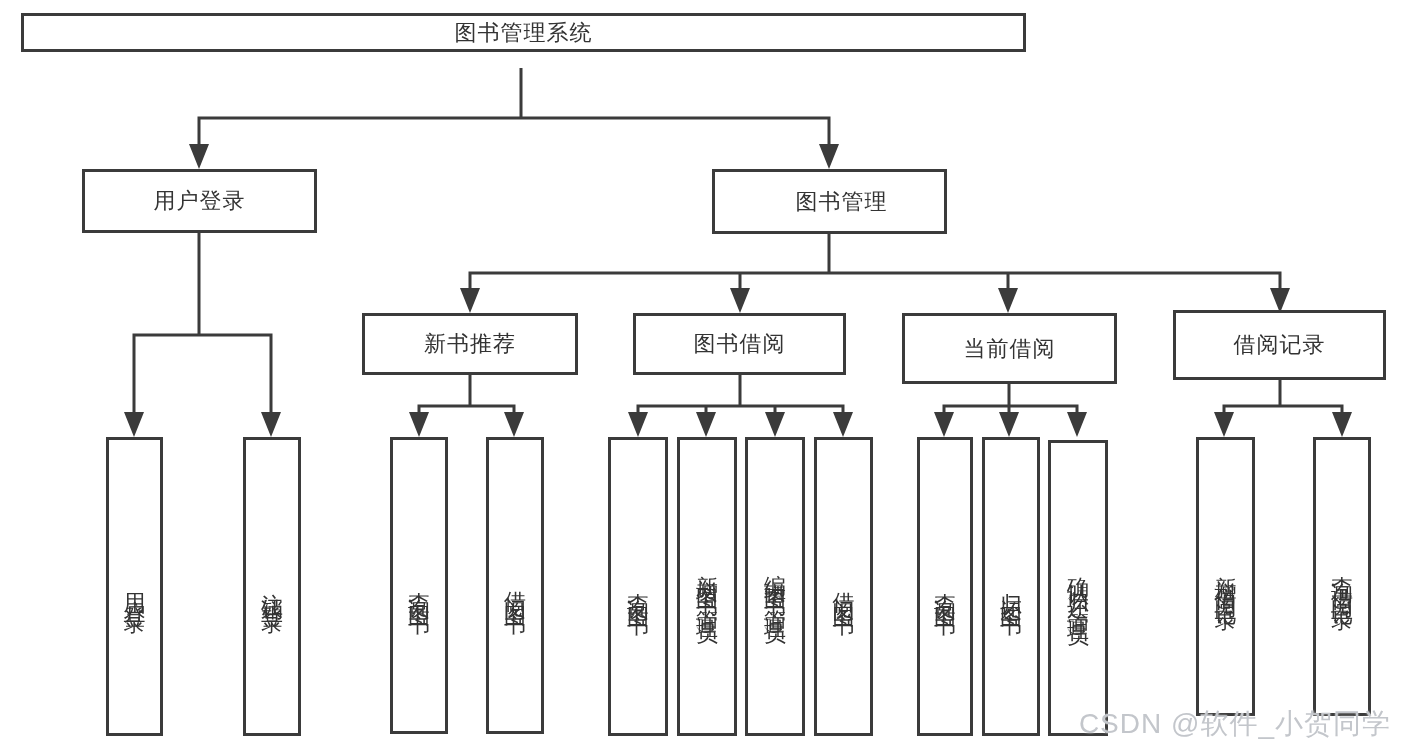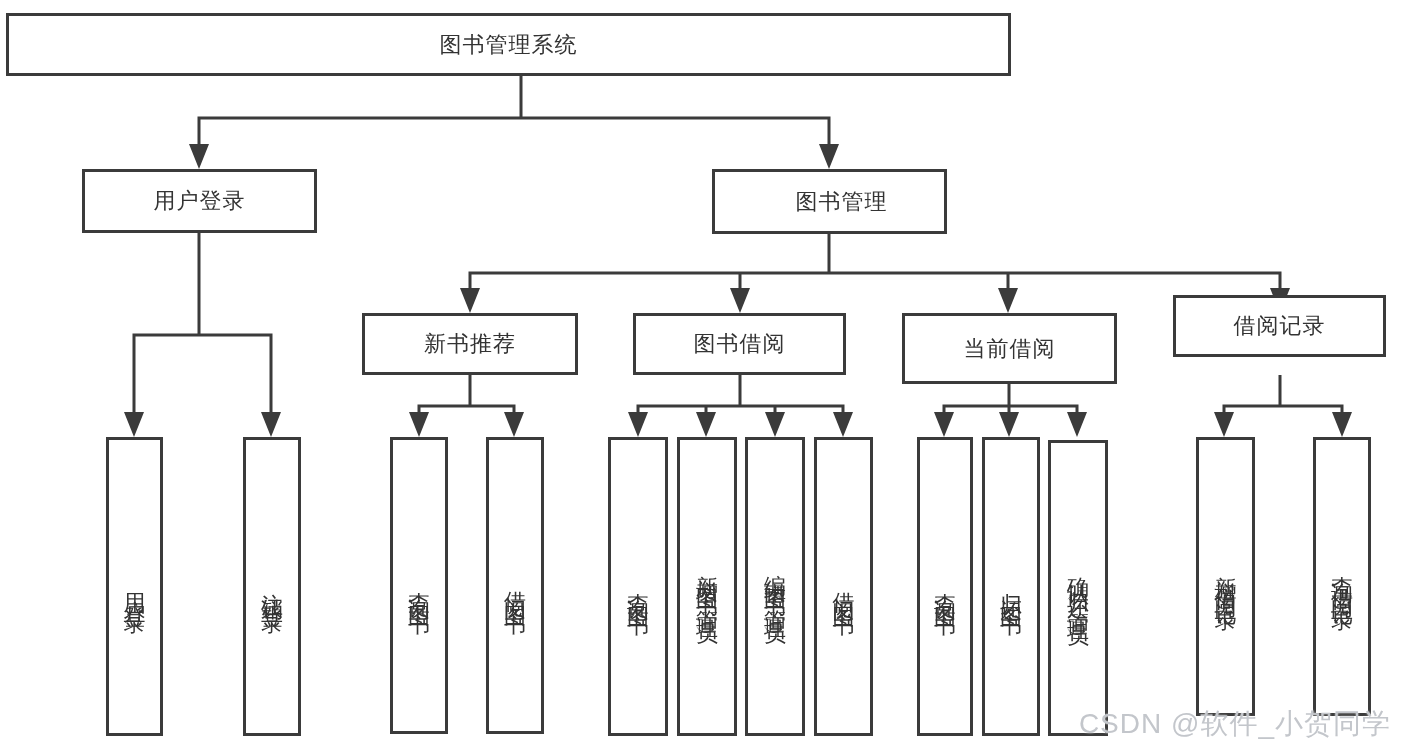--- a/index.html
+++ b/index.html
@@ -71,29 +71,29 @@
     </g>
     <path fill="#3b3b3b" stroke="none" d="M189 144H209L199 169ZM819 144H839L829 169Z
              M460 288H480L470 313ZM730 288H750L740 313ZM998 288H1018L1008 313ZM1270 288H1290L1280 313Z
              M124 412H144L134 437ZM261 412H281L271 437Z
              M409 412H429L419 437ZM504 412H524L514 437Z
              M628 412H648L638 437ZM696 412H716L706 437ZM765 412H785L775 437ZM833 412H853L843 437Z
              M934 412H954L944 437ZM999 412H1019L1009 437ZM1067 412H1087L1077 437Z
              M1214 412H1234L1224 437ZM1332 412H1352L1342 437Z"></path>
   </svg>
 
-  <div class="node hbox" style="left:6px;top:13px;width:1005px;height:63px;">图书管理系统</div>
+  <div class="node hbox" style="left:21px;top:13px;width:1005px;height:39px;">图书管理系统</div>
 
   <div class="node hbox" style="left:82px;top:169px;width:235px;height:64px;">用户登录</div>
   <div class="node hbox" style="left:712px;top:169px;width:235px;height:65px;padding-left:24px;">图书管理</div>
 
   <div class="node hbox" style="left:633px;top:313px;width:213px;height:62px;">图书借阅</div>
   <div class="node hbox" style="left:362px;top:313px;width:216px;height:62px;">新书推荐</div>
   <div class="node hbox" style="left:902px;top:313px;width:215px;height:71px;">当前借阅</div>
-  <div class="node hbox" style="left:1173px;top:295px;width:213px;height:62px;">借阅记录</div>
+  <div class="node hbox" style="left:1173px;top:310px;width:213px;height:70px;">借阅记录</div>
 
   <div class="node vbox" style="left:106px;top:437px;width:57px;height:299px;">用户登录</div>
   <div class="node vbox" style="left:243px;top:437px;width:58px;height:299px;">注销登录</div>
 
   <div class="node vbox" style="left:390px;top:437px;width:58px;height:297px;">查询图书</div>
   <div class="node vbox" style="left:486px;top:437px;width:58px;height:297px;">借阅图书</div>
 
   <div class="node vbox" style="left:608px;top:437px;width:60px;height:299px;">查询图书</div>
   <div class="node vbox" style="left:677px;top:437px;width:60px;height:299px;">新增图书（管理员）</div>
   <div class="node vbox" style="left:745px;top:437px;width:60px;height:299px;">编辑图书（管理员）</div>

